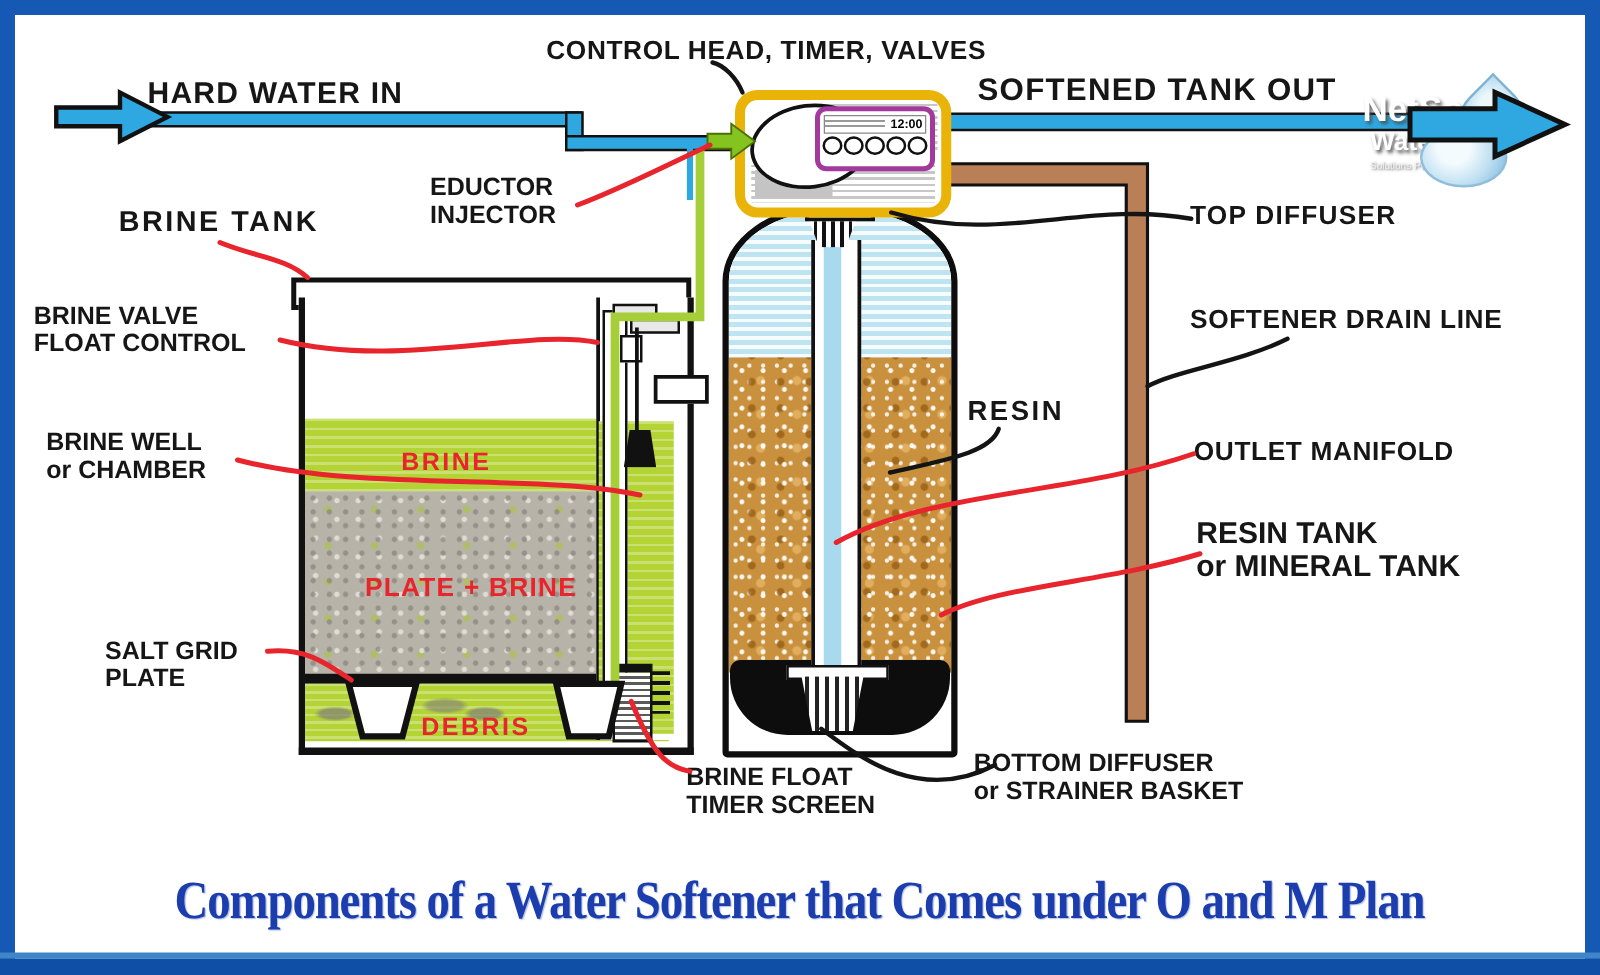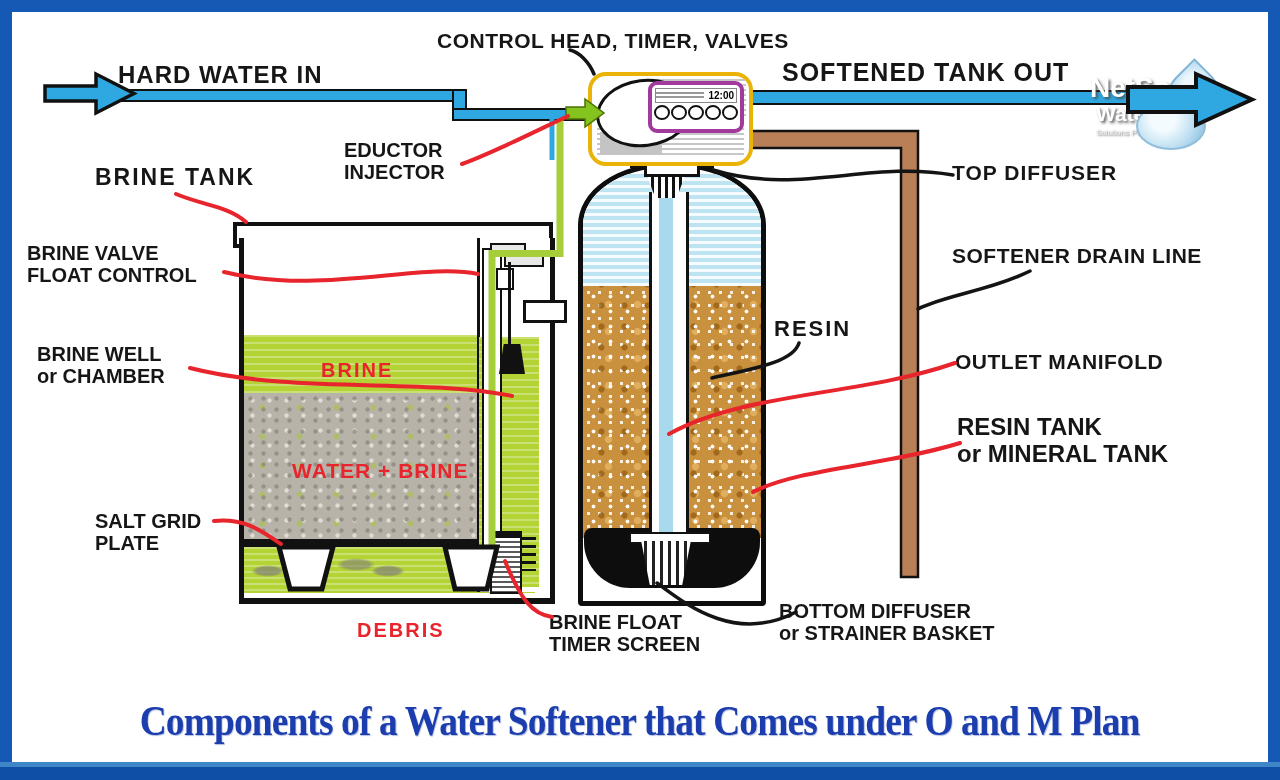--- a/index.html
+++ b/index.html
@@ -89,21 +89,21 @@
   .basket{position:absolute;left:639px;top:541px;width:54px;height:44px;z-index:12;
           background:repeating-linear-gradient(90deg,#fff 0 5px,#222 5px 8px);
           clip-path:polygon(4% 0,96% 0,80% 100%,20% 100%);}
   .neck1{position:absolute;left:630px;top:150px;width:78px;height:12px;background:#fff;
          border:3px solid #111;z-index:25;}
   .neck2{position:absolute;left:644px;top:161px;width:50px;height:10px;background:#fff;
          border:3px solid #111;z-index:25;}
 
   
   .head{position:absolute;left:588px;top:72px;width:157px;height:86px;background:#fff;
-        border:4px solid #eab308;border-radius:18px;z-index:30;overflow:hidden;}
+        border:8px solid #eab308;border-radius:18px;z-index:30;overflow:hidden;}
   .stripes{background:repeating-linear-gradient(180deg,#c7c7c7 0 2px,#fff 2px 5px);}
   .head-s1{position:absolute;left:56px;top:3px;right:3px;height:40px;}
   .head-s2{position:absolute;left:5px;right:5px;bottom:4px;height:30px;}
   .head-s3{position:absolute;left:8px;bottom:8px;width:62px;height:22px;background:#c4c4c4;}
   .head-egg{position:absolute;left:4px;top:3px;width:90px;height:62px;background:#fff;
             border:3px solid #111;border-radius:50%;transform:rotate(-7deg);}
   .display{position:absolute;right:5px;top:5px;width:88px;height:44px;background:#fff;
            border:4px solid var(--display-purple);border-radius:9px;z-index:31;}
   .disp-screen{position:relative;margin:3px 3px 1px;height:13px;border:1.5px solid #888;
      background:linear-gradient(180deg,transparent 3px,#999 3px 4.5px,transparent 4.5px 7px,#999 7px 8.5px,transparent 8.5px);
@@ -252,43 +252,43 @@
     <span>FLOAT CONTROL</span>
   </div>
   <div class="lbl" style="left:344px;top:139px;font-size:20px;">
     <span>EDUCTOR</span><br>
     <span>INJECTOR</span>
   </div>
   <div class="lbl" style="left:37px;top:343px;font-size:20px;">
     <span>BRINE WELL</span><br>
     <span>or CHAMBER</span>
   </div>
-  <div class="lbl" style="left:95px;top:510px;font-size:20px;">
+  <div class="lbl" style="left:84px;top:510px;font-size:20px;">
     <span>SALT GRID</span><br>
     <span>PLATE</span>
   </div>
   <div class="lbl" style="left:549px;top:611px;font-size:20px;">
     <span>BRINE FLOAT</span><br>
     <span>TIMER SCREEN</span>
   </div>
   <div class="lbl" style="left:779px;top:600px;font-size:20px;">
     <span>BOTTOM DIFFUSER</span><br>
     <span>or STRAINER BASKET</span>
   </div>
   <div class="lbl" style="left:952px;top:161px;font-size:21px;letter-spacing:1px;">TOP DIFFUSER</div>
   <div class="lbl" style="left:952px;top:244px;font-size:21px;letter-spacing:.5px;">SOFTENER DRAIN LINE</div>
   <div class="lbl" style="left:774px;top:317px;font-size:22px;letter-spacing:2px;">RESIN</div>
   <div class="lbl" style="left:955px;top:350px;font-size:21px;letter-spacing:.5px;">OUTLET MANIFOLD</div>
   <div class="lbl" style="left:957px;top:414px;font-size:24px;">
     <span>RESIN TANK</span><br>
     <span>or MINERAL TANK</span>
   </div>
   <div class="lbl red" style="left:321px;top:359px;font-size:20px;letter-spacing:2px;">BRINE</div>
-  <div class="lbl red" style="left:292px;top:459px;font-size:21px;letter-spacing:1px;">WATER + BRINE</div>
-  <div class="lbl red" style="left:357px;top:571px;font-size:20px;letter-spacing:2px;margin-top:48px;">DEBRIS</div>
+  <div class="lbl red" style="left:292px;top:459px;font-size:21px;letter-spacing:1px;">PLATE + BRINE</div>
+  <div class="lbl red" style="left:337px;top:571px;font-size:20px;letter-spacing:2px;">DEBRIS</div>
 
   <div class="title-wrap">
     <span class="title-text">Components of a Water Softener that Comes under O and M Plan</span>
   </div>
 
   <div class="bord b-top"></div>
   <div class="bord b-left"></div>
   <div class="bord b-right"></div>
   <div class="b-bottom-light"></div>
   <div class="bord b-bottom"></div>

